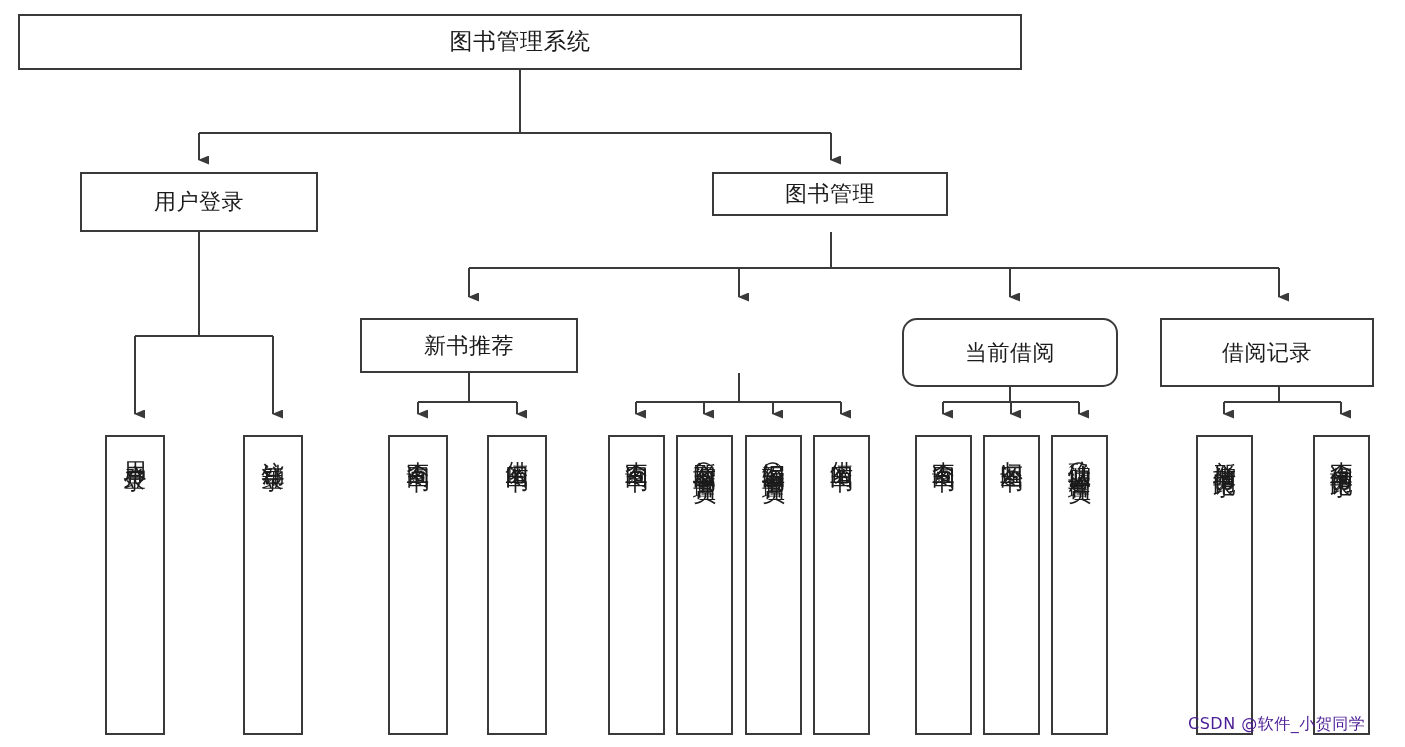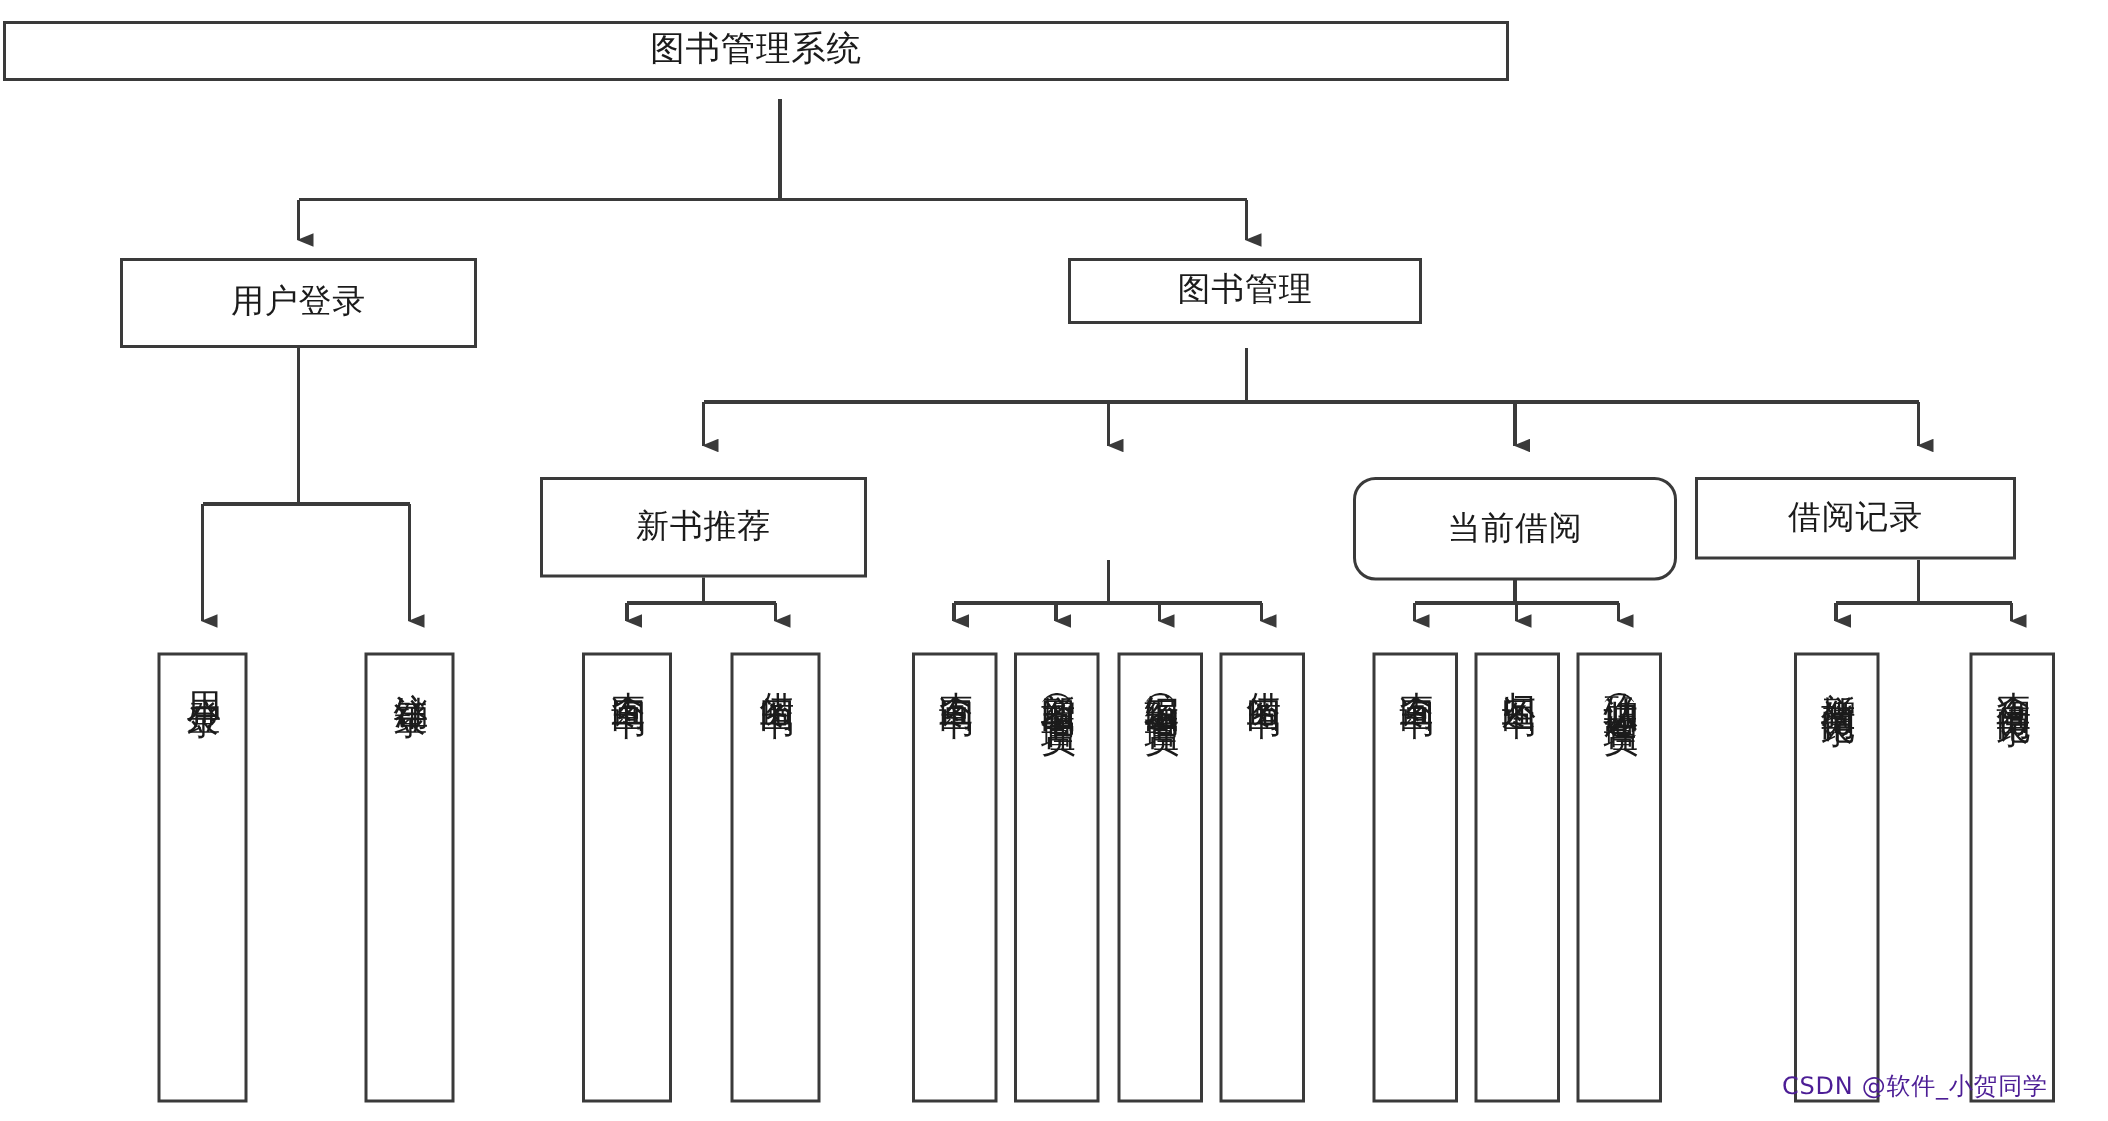--- a/index.html
+++ b/index.html
@@ -123,38 +123,38 @@
       <path d="M1011,402 L1011,414" marker-end="url(#arrowhead)"></path>
       <path d="M1079,402 L1079,414" marker-end="url(#arrowhead)"></path>
 
       <path d="M1279,373 L1279,402"></path>
       <path d="M1224,402 L1341,402"></path>
       <path d="M1224,402 L1224,414" marker-end="url(#arrowhead)"></path>
       <path d="M1341,402 L1341,414" marker-end="url(#arrowhead)"></path>
     </g>
   </svg>
 
-  <div class="node horiz root" style="left: 2px; top: 14px; width: 1004px; height: 40px;">
+  <div class="node horiz root" style="left: 18px; top: 14px; width: 1004px; height: 56px;">
     <span class="node-label">图书管理系统</span>
   </div>
 
   <div class="node horiz" style="left: 80px; top: 172px; width: 238px; height: 60px;">
     <span class="node-label">用户登录</span>
   </div>
   <div class="node horiz" style="left: 712px; top: 172px; width: 236px; height: 44px;">
     <span class="node-label">图书管理</span>
   </div>
 
-  <div class="node horiz" style="left: 360px; top: 318px; width: 218px; height: 67px;">
+  <div class="node horiz" style="left: 360px; top: 318px; width: 218px; height: 55px;">
     <span class="node-label">新书推荐</span>
   </div>
   <div class="node horiz" style="left: 902px; top: 318px; width: 216px; height: 69px; border-radius: 15px;">
     <span class="node-label">当前借阅</span>
   </div>
-  <div class="node horiz" style="left: 1130px; top: 318px; width: 214px; height: 55px;">
+  <div class="node horiz" style="left: 1160px; top: 318px; width: 214px; height: 69px;">
     <span class="node-label">借阅记录</span>
   </div>
 
   <div class="node vert" style="left: 105px; top: 435px; width: 60px; height: 300px;">
     <span class="node-label">用户登录</span>
   </div>
   <div class="node vert" style="left: 243px; top: 435px; width: 60px; height: 300px;">
     <span class="node-label">注销登录</span>
   </div>
   <div class="node vert" style="left: 388px; top: 435px; width: 60px; height: 300px;">

